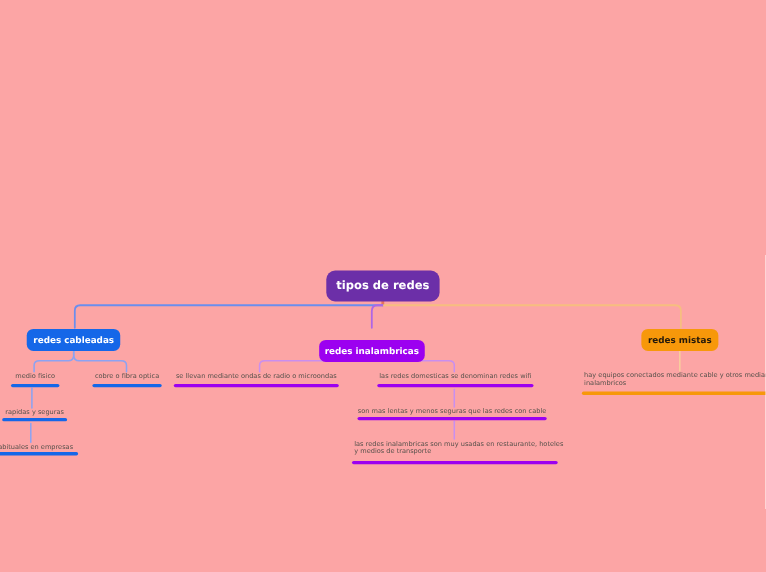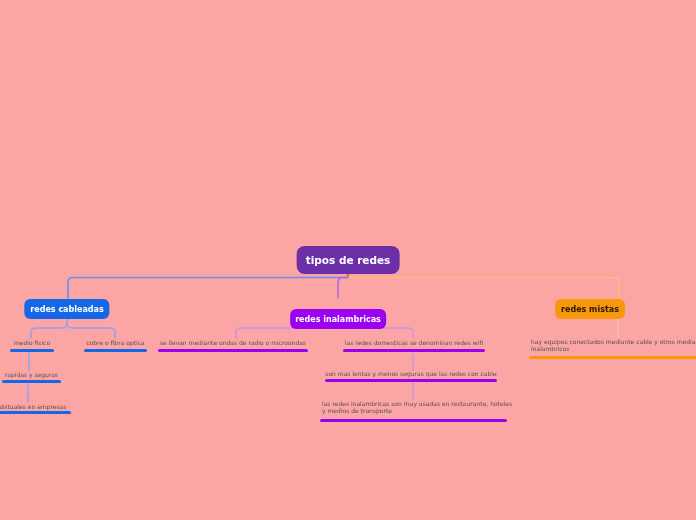--- a/index.html
+++ b/index.html
@@ -66,21 +66,21 @@
 
     <path class="p-mixed-sub p-sub" d="M618,319 V337"></path>
   </svg>
 
   <div class="node node-root" style="left:348px;top:246px;">tipos de redes</div>
 
   <div class="node node-l2 node-wired" style="left:67px;top:299px;">redes cableadas</div>
 
   <div class="node node-l2 node-wireless" style="left:338px;top:309px;">redes inalambricas</div>
 
-  <div class="node node-l2 node-mixed" style="left:590px;top:299px;text-align:right;">redes mistas</div>
+  <div class="node node-l2 node-mixed" style="left:618px;top:299px;text-align:right;">redes mistas</div>
 
   <div class="leaf leaf-center" style="left:10px;top:340px;width:44px;">
     <span class="txt">medio fisico</span>
     <div class="bar bar-wired" style="top:9px;"></div>
   </div>
 
   <div class="leaf leaf-center" style="left:84px;top:340px;width:63px;">
     <span class="txt">cobre o fibra optica</span>
     <div class="bar bar-wired" style="top:9px;"></div>
   </div>

